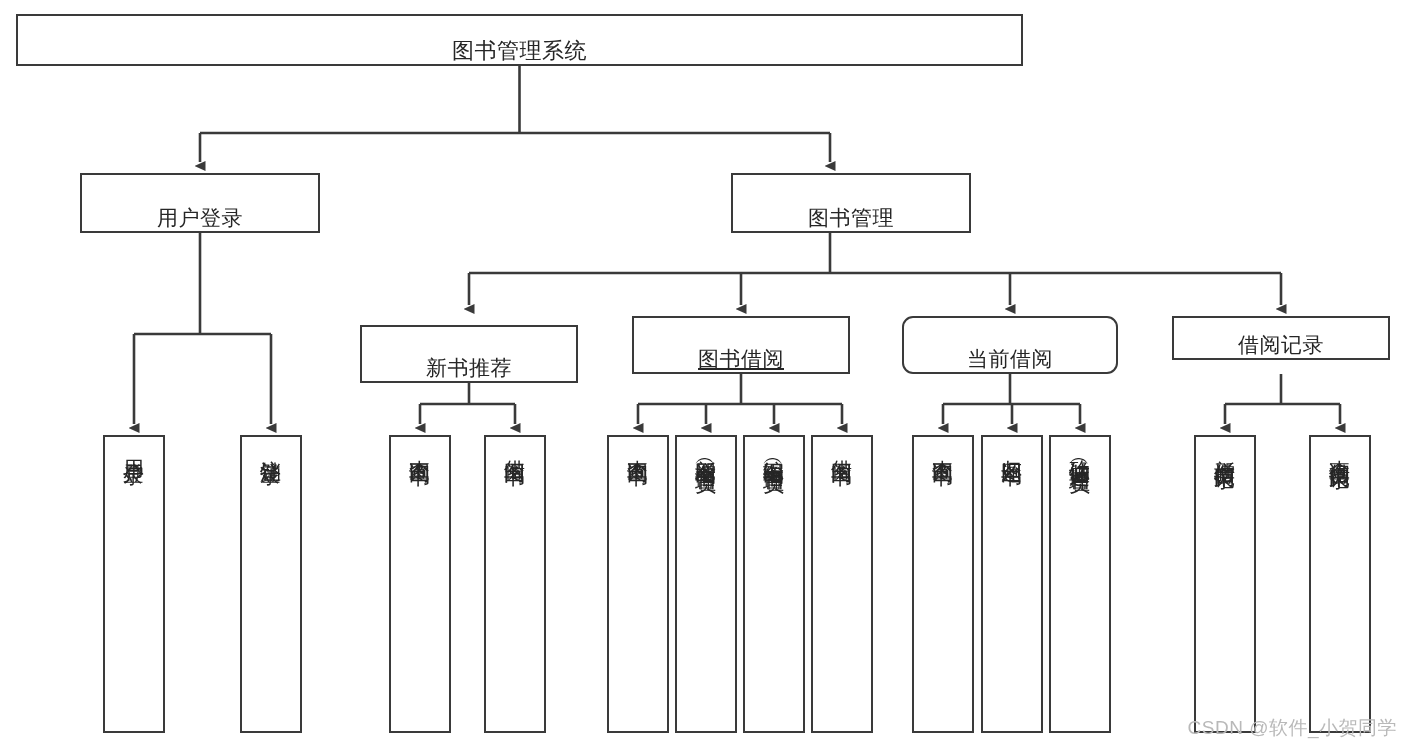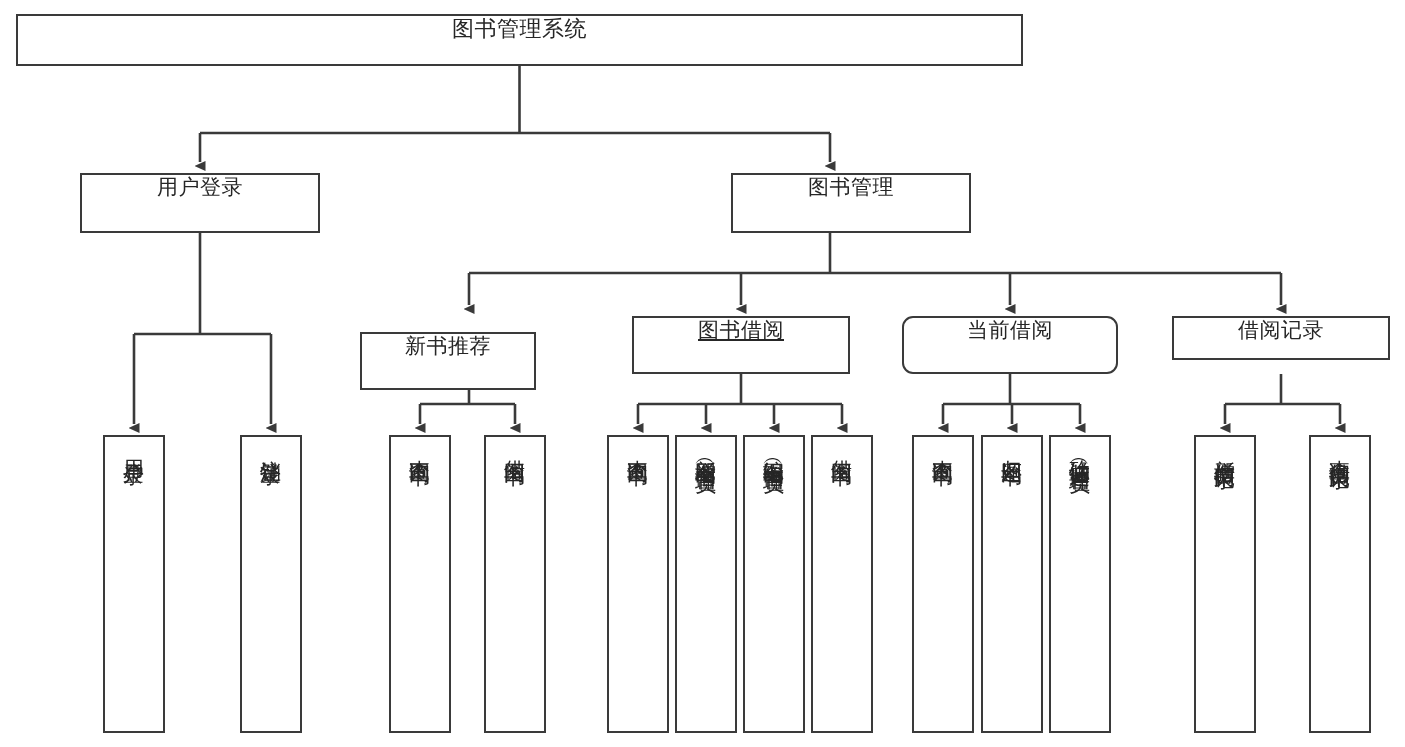--- a/index.html
+++ b/index.html
@@ -24,21 +24,21 @@
     width: 1405px;
     height: 747px;
     pointer-events: none;
   }
   .node {
     position: absolute;
     box-sizing: border-box;
     background: #ffffff;
     border: 2px solid #3a3a3a;
     display: flex;
-    align-items: flex-start;
+    align-items: flex-end;
     justify-content: center;
     color: #262626;
     z-index: 2;
   }
   .node-label {
     display: block;
     text-align: center;
     line-height: 1.18;
     color: #262626;
     white-space: pre;
@@ -126,21 +126,21 @@
   <div id="nodes-layer">
       <div class="node horiz level0" style="left: 16px; top: 14px; width: 1007px; height: 52px;">
         <span class="node-label">图书管理系统</span>
       </div>
       <div class="node horiz level1" style="left: 80px; top: 173px; width: 240px; height: 60px;">
         <span class="node-label">用户登录</span>
       </div>
       <div class="node horiz level1" style="left: 710px; top: 173px; width: 240px; height: 60px; margin-left: 21px;">
         <span class="node-label">图书管理</span>
       </div>
-      <div class="node horiz level2" style="left: 360px; top: 332px; width: 176px; height: 58px;">
+      <div class="node horiz level2" style="left: 360px; top: 325px; width: 218px; height: 58px;">
         <span class="node-label">新书推荐</span>
       </div>
       <div class="node horiz level2" style="left: 632px; top: 316px; width: 218px; height: 58px; text-decoration: underline;">
         <span class="node-label">图书借阅</span>
       </div>
       <div class="node horiz level2" style="left: 902px; top: 316px; width: 216px; height: 58px; border-radius: 11px;">
         <span class="node-label">当前借阅</span>
       </div>
       <div class="node horiz level2" style="left: 1172px; top: 316px; width: 218px; height: 44px;">
         <span class="node-label">借阅记录</span>
@@ -179,14 +179,15 @@
         <span class="node-label">确认归还（管理员）</span>
       </div>
       <div class="node vert level3" style="left: 1194px; top: 435px; width: 62px; height: 298px;">
         <span class="node-label">新增借阅记录</span>
       </div>
       <div class="node vert level3" style="left: 1309px; top: 435px; width: 62px; height: 298px;">
         <span class="node-label">查询借阅记录</span>
       </div>
     </div>
 
+  <div id="watermark">CSDN @软件_小贺同学</div>
 
 </div>
 
 </body></html>

